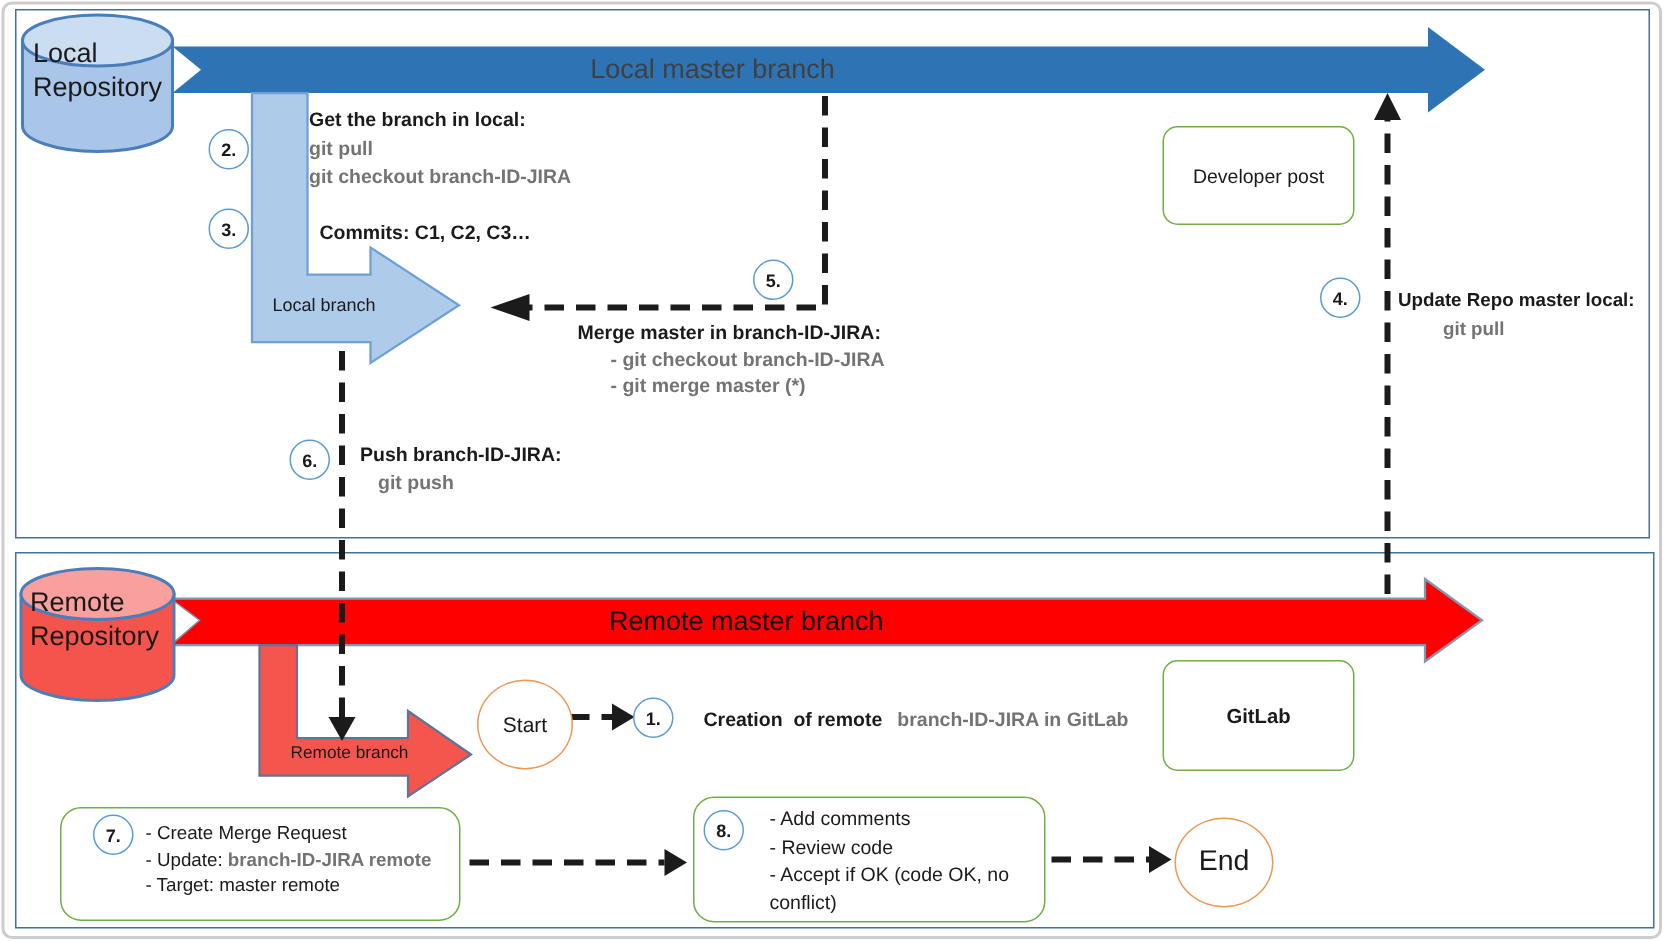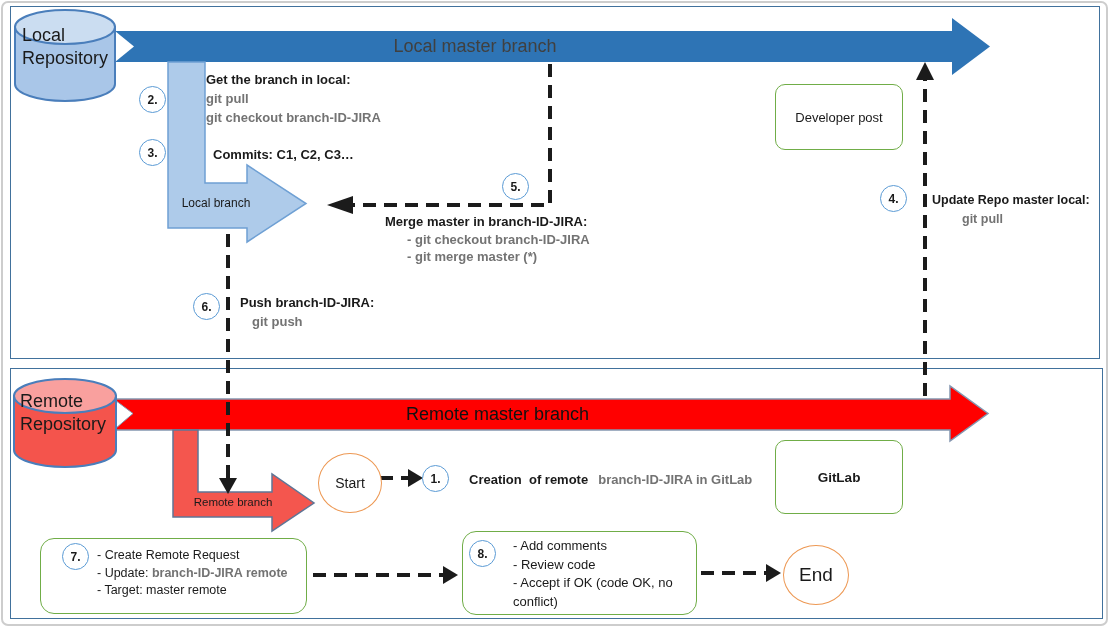--- a/index.html
+++ b/index.html
@@ -127,21 +127,21 @@
   <div class="txt stept" style="left:457px;top:470px;margin-left:12px;">
     <span class="pre">Creation  of remote</span><span class="red" style="margin-left:10px;">branch-ID-JIRA in GitLab</span>
   </div>
 
   <div class="greenbox bold" style="left:775px;top:440px;width:126px;height:72px;border-radius:10px;font-size:13.5px;">
     <span>GitLab</span>
   </div>
 
   <div class="greenbox" style="left:40px;top:538px;width:265px;height:74px;border-radius:14px;justify-content:flex-start;align-items:flex-start;">
     <div class="tasklines" style="padding:8px 0 0 56px;">
-      <div>- Create Remote Request</div>
+      <div>- Create Merge Request</div>
       <div style="white-space:nowrap;">
         <span>- Update: </span><span class="red">branch-ID-JIRA remote</span>
       </div>
       <div>- Target: master remote</div>
     </div>
   </div>
 
   <div class="greenbox" style="left:462px;top:531px;width:233px;height:82px;border-radius:14px;justify-content:flex-start;align-items:flex-start;">
     <div class="tasklines" style="padding:5px 8px 0 50px;font-size:13px;line-height:18.5px;">
       <div>- Add comments</div>

